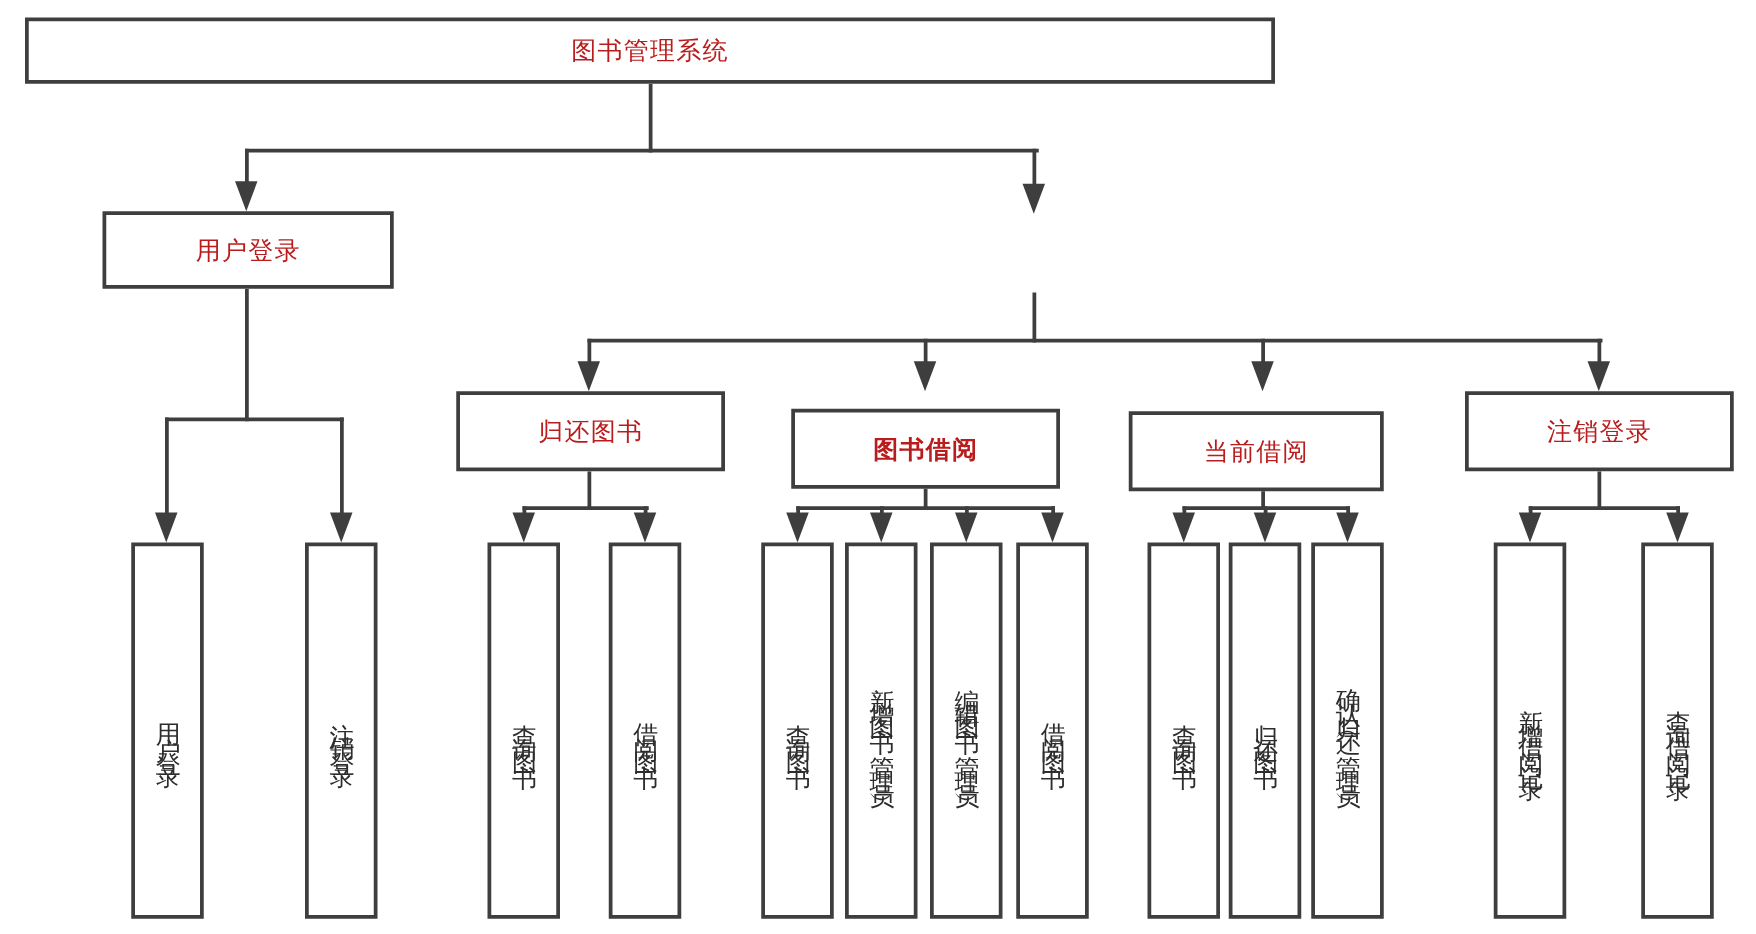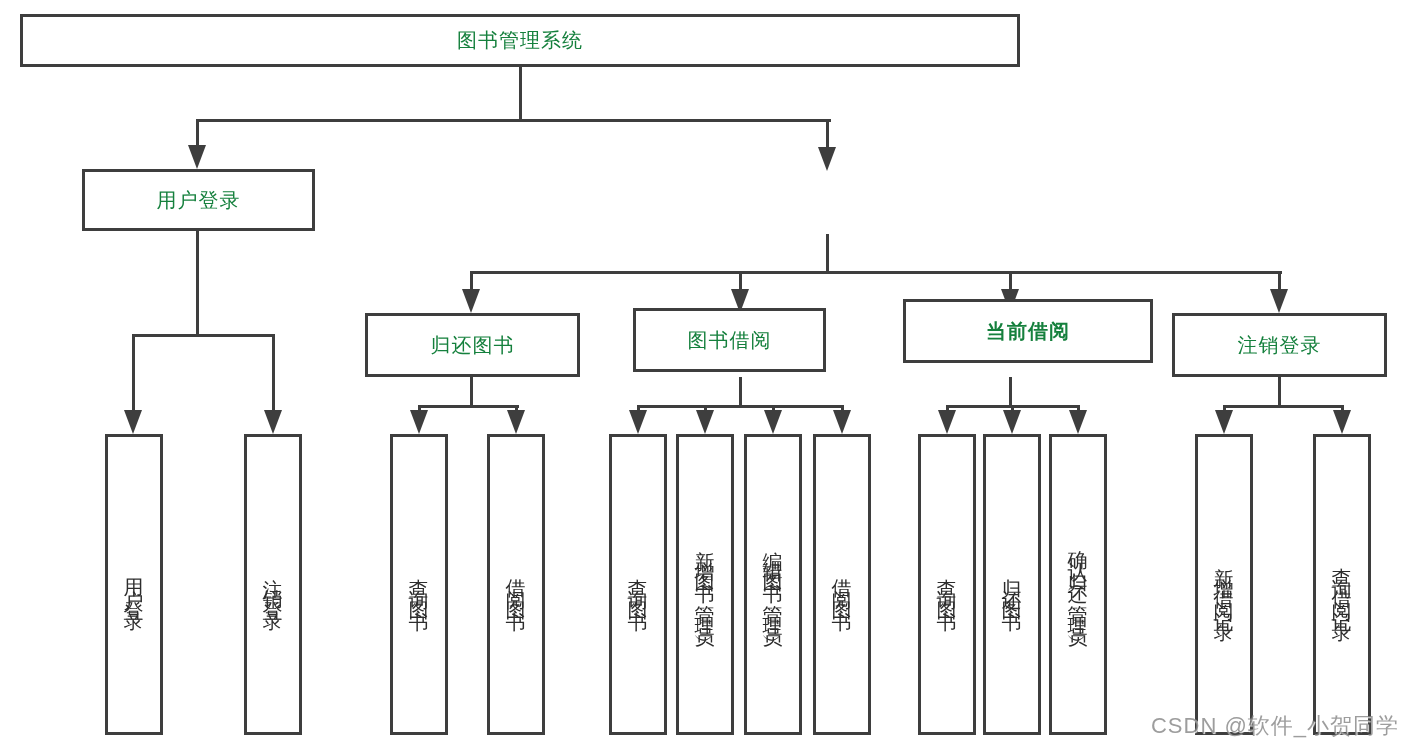--- a/index.html
+++ b/index.html
@@ -15,21 +15,21 @@
     position: absolute;
     border: 3px solid #3e3e3e;
     background: #ffffff;
     box-sizing: border-box;
     display: flex;
     align-items: center;
     justify-content: center;
   }
   .hlabel {
     font-size: 20px;
-    color: #15803d;
+    color: #b91c1c;
     letter-spacing: 1px;
     white-space: nowrap;
   }
   .vlabel {
     writing-mode: vertical-rl;
     text-orientation: mixed;
     font-size: 20px;
     letter-spacing: 11px;
     color: #2d2d2d;
     line-height: 1;
@@ -120,24 +120,24 @@
     <span class="hlabel">图书管理系统</span>
   </div>
 
   <div class="node" style="left:82px; top:169px; width:233px; height:62px;">
     <span class="hlabel">用户登录</span>
   </div>
 
   <div class="node" style="left:365px; top:313px; width:215px; height:64px;">
     <span class="hlabel">归还图书</span>
   </div>
-  <div class="node" style="left:633px; top:308px; width:193px; height:64px;">
+  <div class="node" style="left:633px; top:327px; width:215px; height:64px;font-weight:bold;">
     <span class="hlabel">图书借阅</span>
   </div>
-  <div class="node" style="left:903px; top:299px; width:250px; height:64px;font-weight:bold;">
+  <div class="node" style="left:903px; top:329px; width:204px; height:64px;">
     <span class="hlabel">当前借阅</span>
   </div>
   <div class="node" style="left:1172px; top:313px; width:215px; height:64px;">
     <span class="hlabel">注销登录</span>
   </div>
 
   <div class="node" style="left:105px; top:434px; width:58px; height:301px;">
     <span class="vlabel">用户登录</span>
   </div>
   <div class="node" style="left:244px; top:434px; width:58px; height:301px;">
@@ -174,15 +174,14 @@
     <span class="vlabel">确认归还（管理员）</span>
   </div>
 
   <div class="node" style="left:1195px; top:434px; width:58px; height:301px;">
     <span class="vlabel">新增借阅记录</span>
   </div>
   <div class="node" style="left:1313px; top:434px; width:58px; height:301px;">
     <span class="vlabel">查询借阅记录</span>
   </div>
 
-  <div class="watermark">CSDN @软件_小贺同学</div>
 
 </div>
 
 </body></html>

